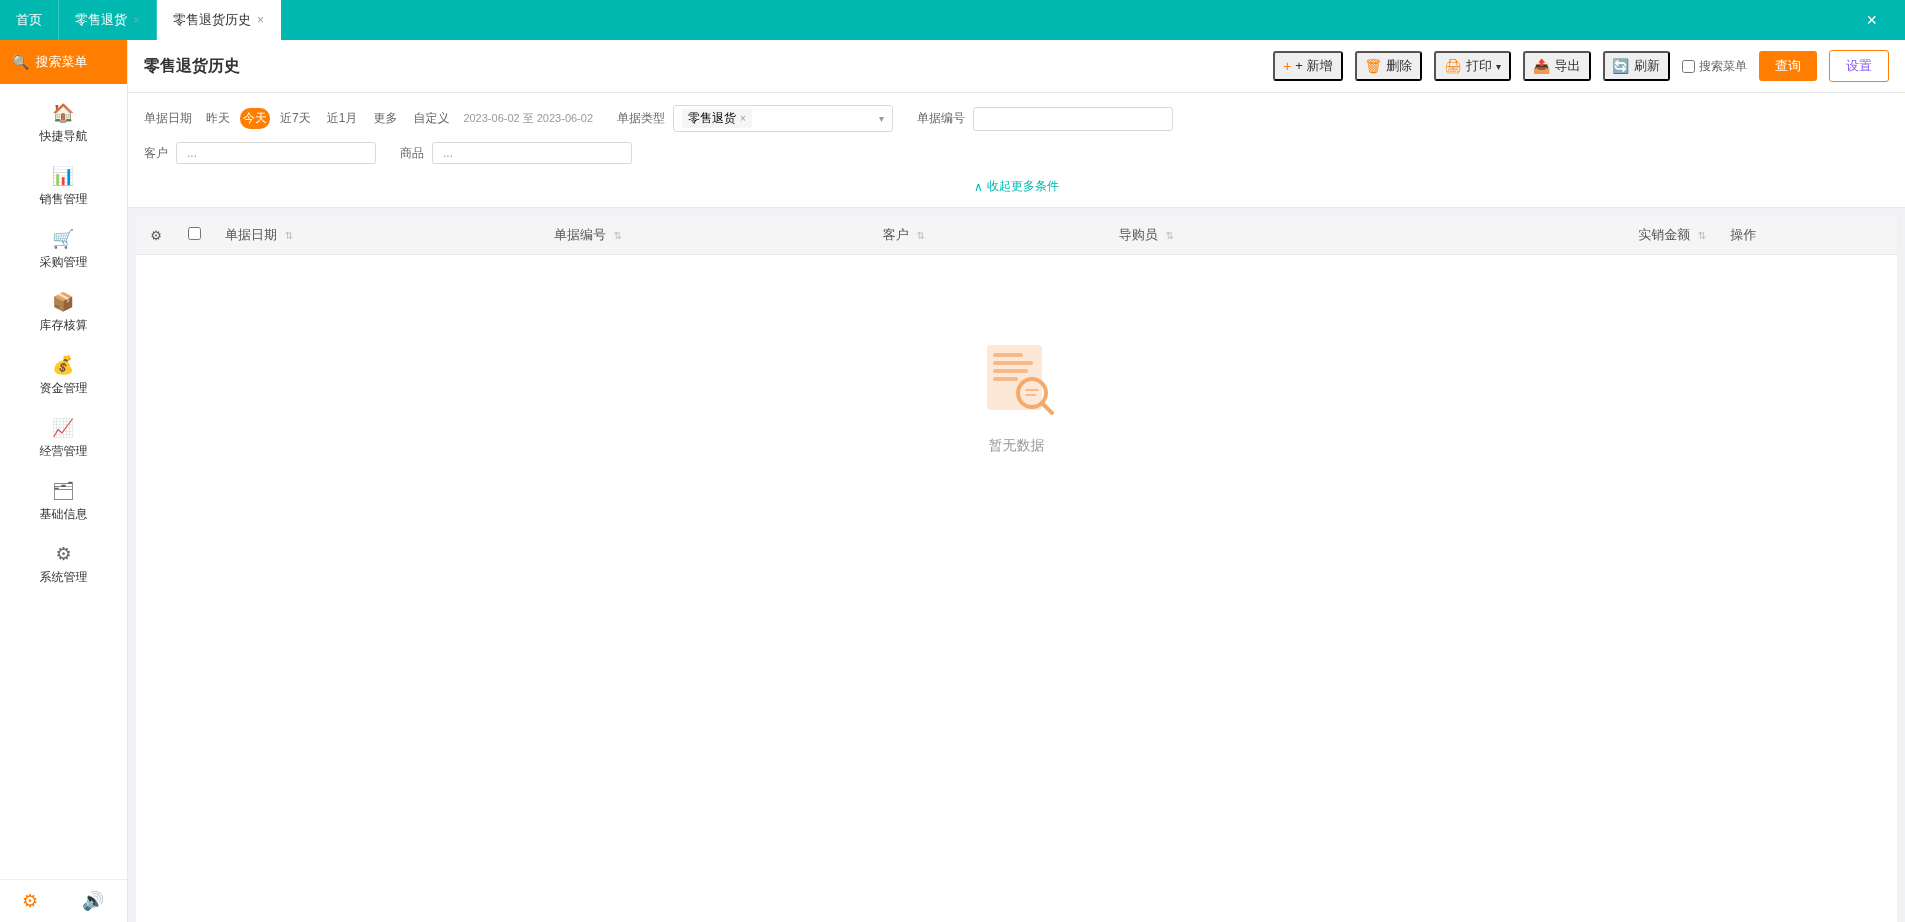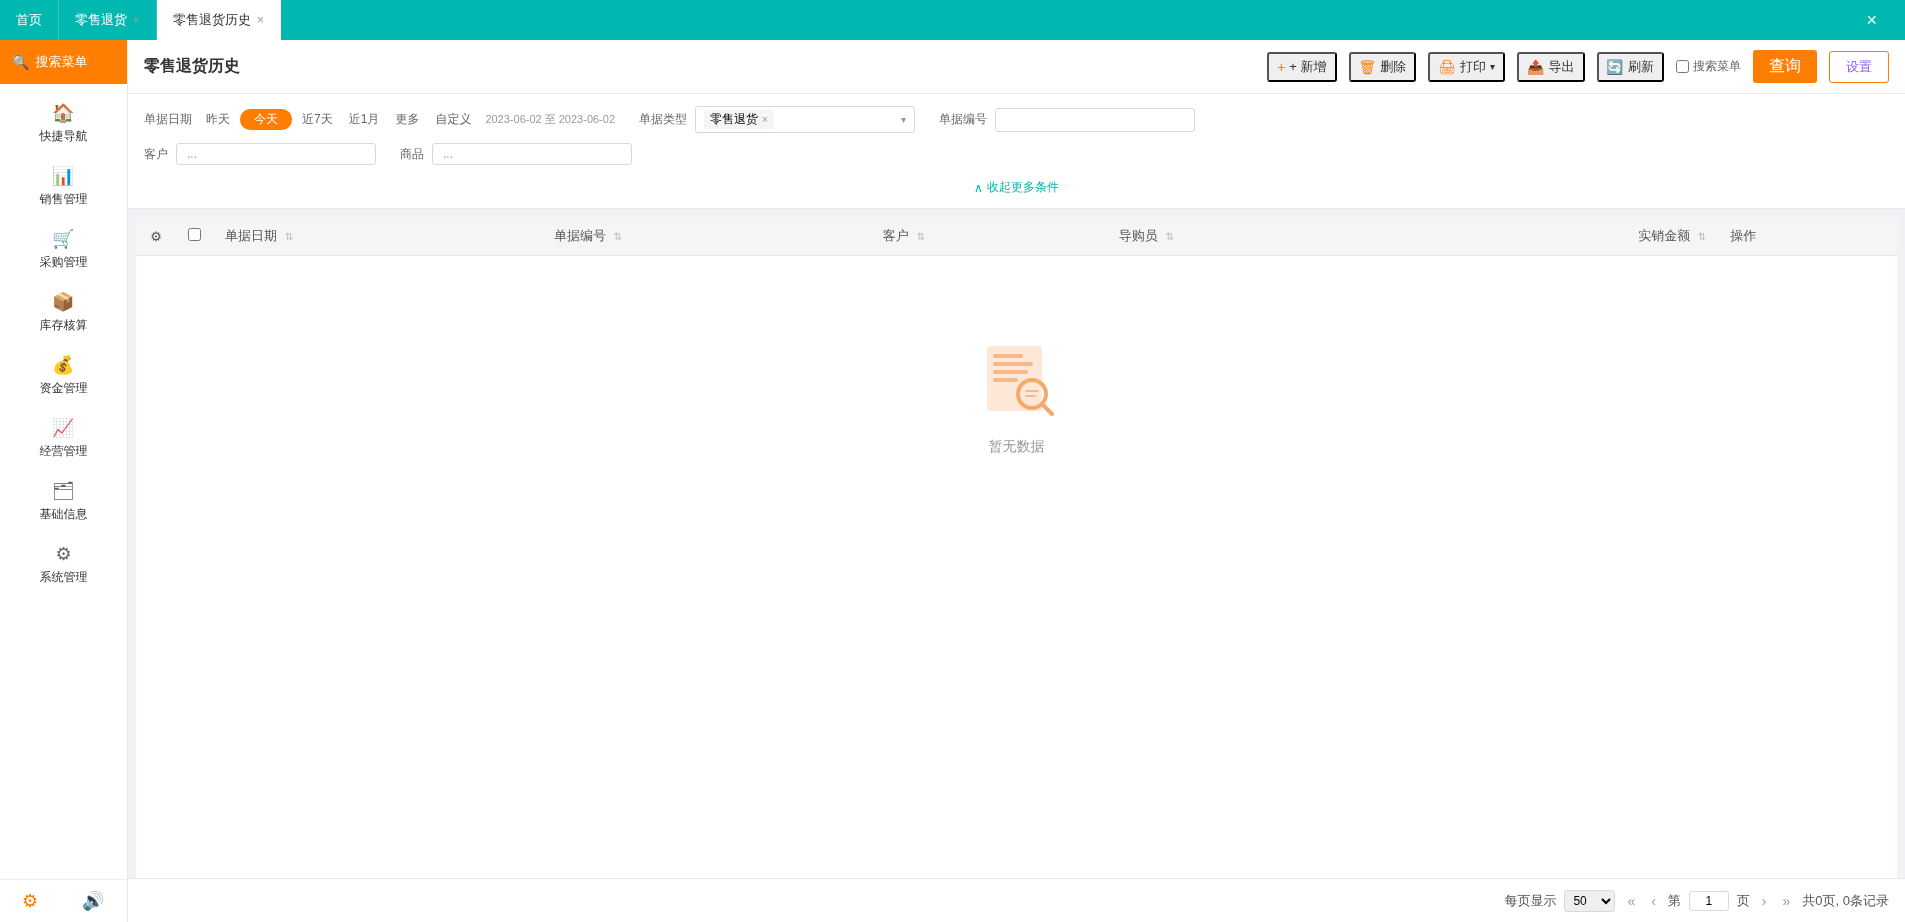--- a/index.html
+++ b/index.html
@@ -160,21 +160,21 @@
       padding: 4px 8px;
       border-radius: 3px;
     }
     .action-btn .icon { color: #ff7d00; font-size: 14px; }
     .btn-query {
       background: #ff7d00;
       color: #fff;
       border: none;
       padding: 6px 16px;
       border-radius: 3px;
-      font-size: 16px;
+      font-size: 13px;
       cursor: pointer;
     }
     .btn-set {
       background: #fff;
       color: #8b5cf6;
       border: 1px solid #ff7d00;
       padding: 6px 16px;
       border-radius: 3px;
       font-size: 13px;
       cursor: pointer;
@@ -221,21 +221,21 @@
     .date-opt {
       padding: 2px 6px;
       cursor: pointer;
       color: #666;
       border-radius: 3px;
     }
     .date-opt.today {
       background: #ff7d00;
       color: #fff;
       border-radius: 10px;
-      padding: 2px 14px;
+      padding: 2px 3px;
     }
     .date-range-text {
       font-size: 11px;
       color: #999;
     }
     .tag-select {
       display: flex;
       align-items: center;
       border: 1px solid #d9d9d9;
       border-radius: 3px;
@@ -594,32 +594,15 @@
                   <line x1="59" y1="60" x2="68" y2="60" stroke="#f5b98a" stroke-width="2" stroke-linecap="round"></line>
                 </svg>
                 <span class="empty-text">暂无数据</span>
               </div>
             </td>
           </tr>
         </tbody>
       </table>
     </div>
 
-    <div class="pagination-bar">
-      <span>每页显示</span>
-      <select class="pagination-select">
-        <option value="10">10</option>
-        <option value="20">20</option>
-        <option value="50" selected="">50</option>
-        <option value="100">100</option>
-      </select>
-      <span class="page-nav-btn">«</span>
-      <span class="page-nav-btn">‹</span>
-      <span>第</span>
-      <input type="text" class="page-input" value="1" style="">
-      <span>页</span>
-      <span class="page-nav-btn">›</span>
-      <span class="page-nav-btn">»</span>
-      <span>共0页, 0条记录</span>
-    </div>
 
   </div>
 </div>
 
 </body></html>

